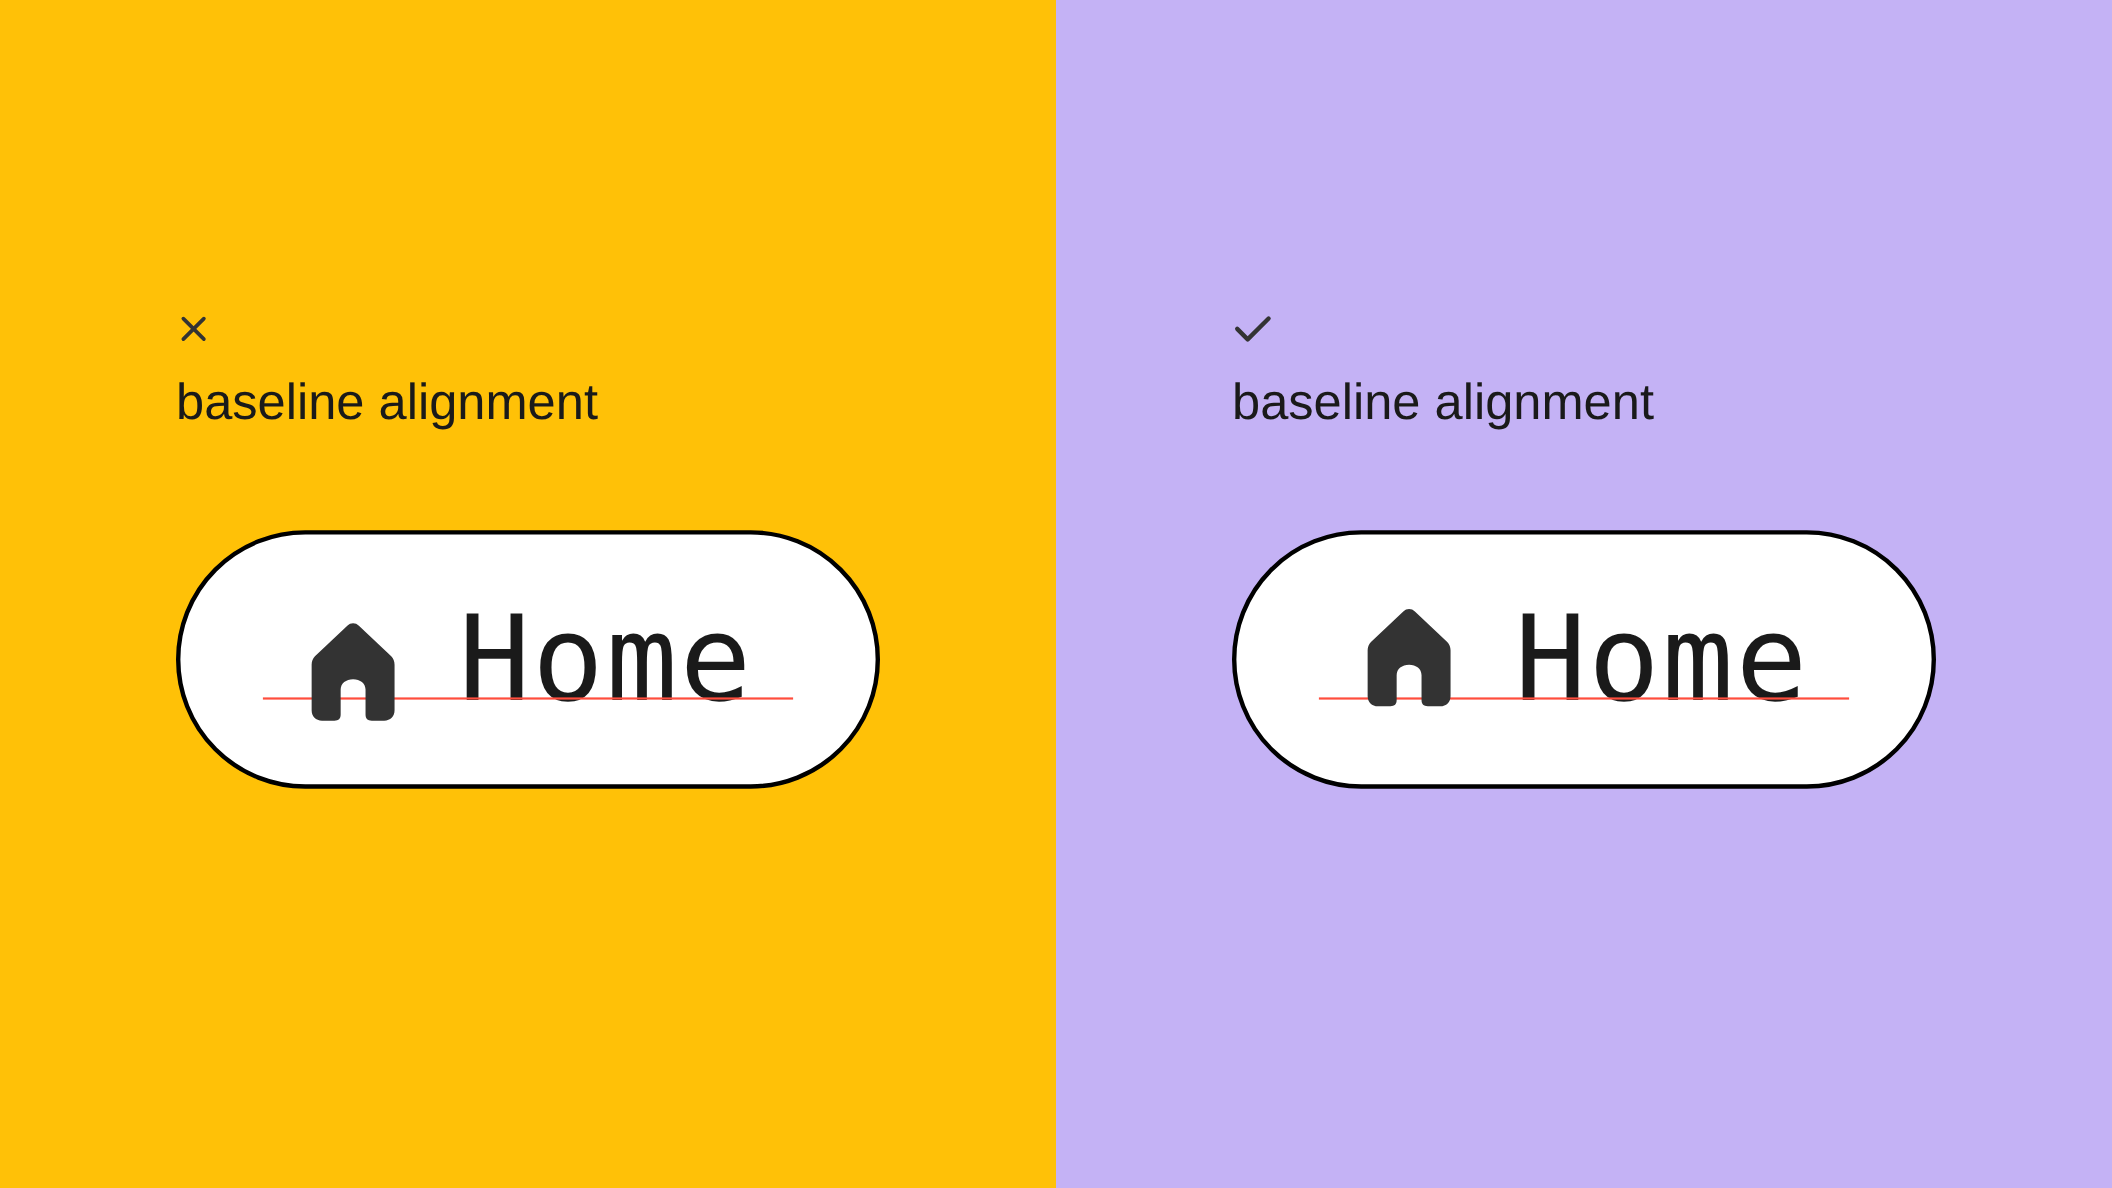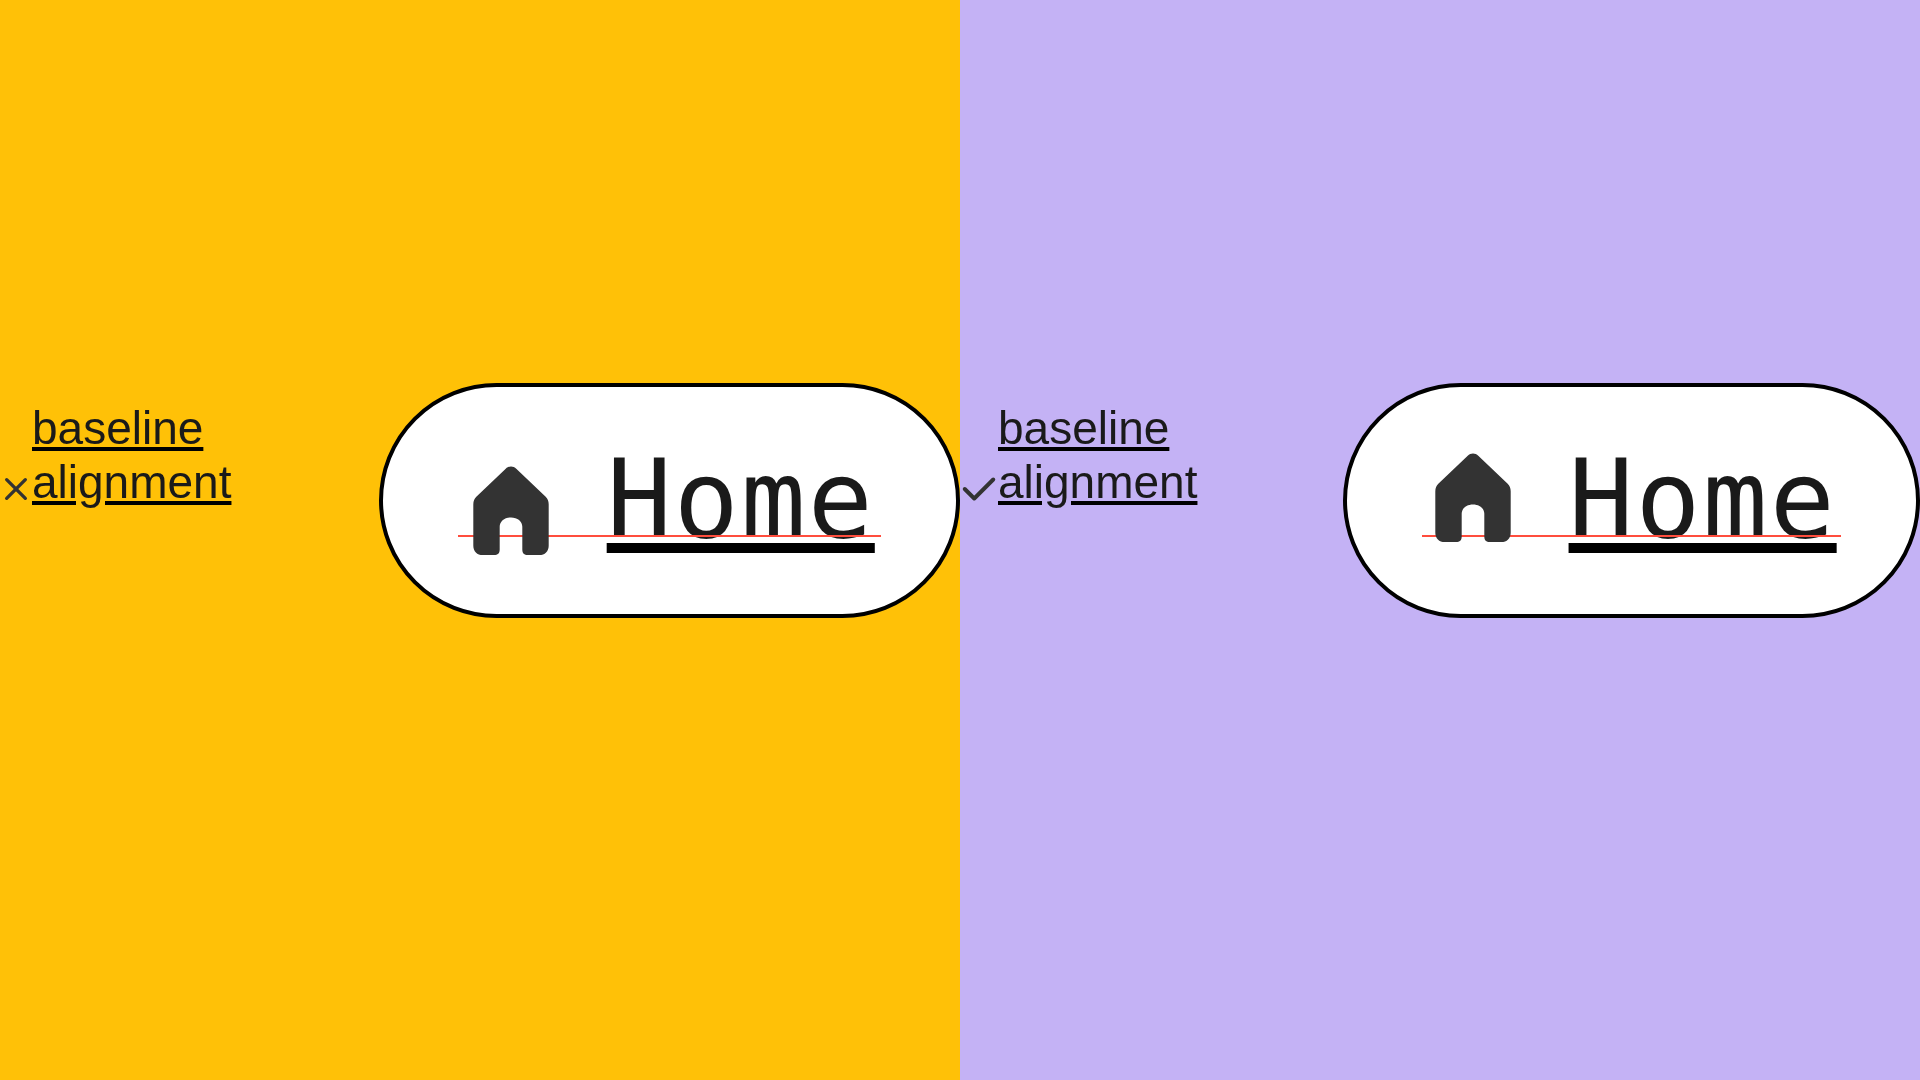--- a/index.html
+++ b/index.html
@@ -70,24 +70,23 @@
     .baseline {
       position: absolute;
       height: 2px;
       background: #FF4D3D;
       left: 75px;
       right: 75px;
       top: 148px;
     }
     .content-group {
       display: flex;
-      flex-direction: row;
-      align-items: center;
+      flex-direction: column;
+      align-items: flex-start;
       transform: translateY(-40px);
-      text-decoration: underline;
     }
   </style>
 </head>
 <body>
 
 <div class="panel panel-left">
   <div class="content-group">
     <div class="indicator">
       <svg width="32" height="32" viewBox="0 0 24 24" fill="none" stroke="#333333" stroke-width="2.5" stroke-linecap="round">
         <line x1="5" y1="5" x2="19" y2="19"></line>

